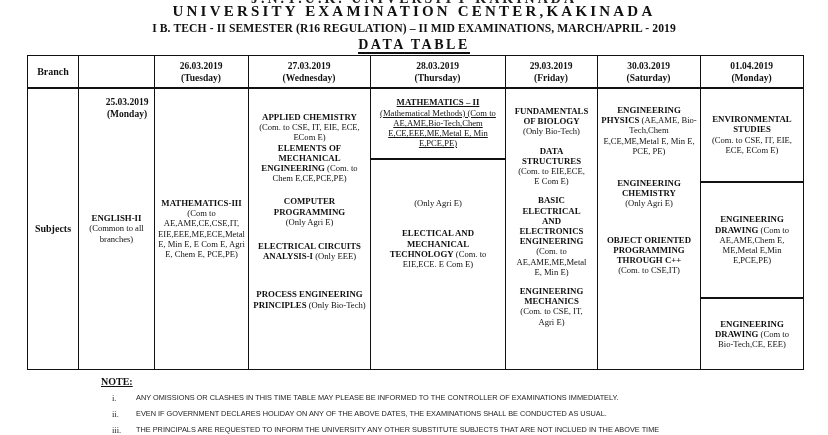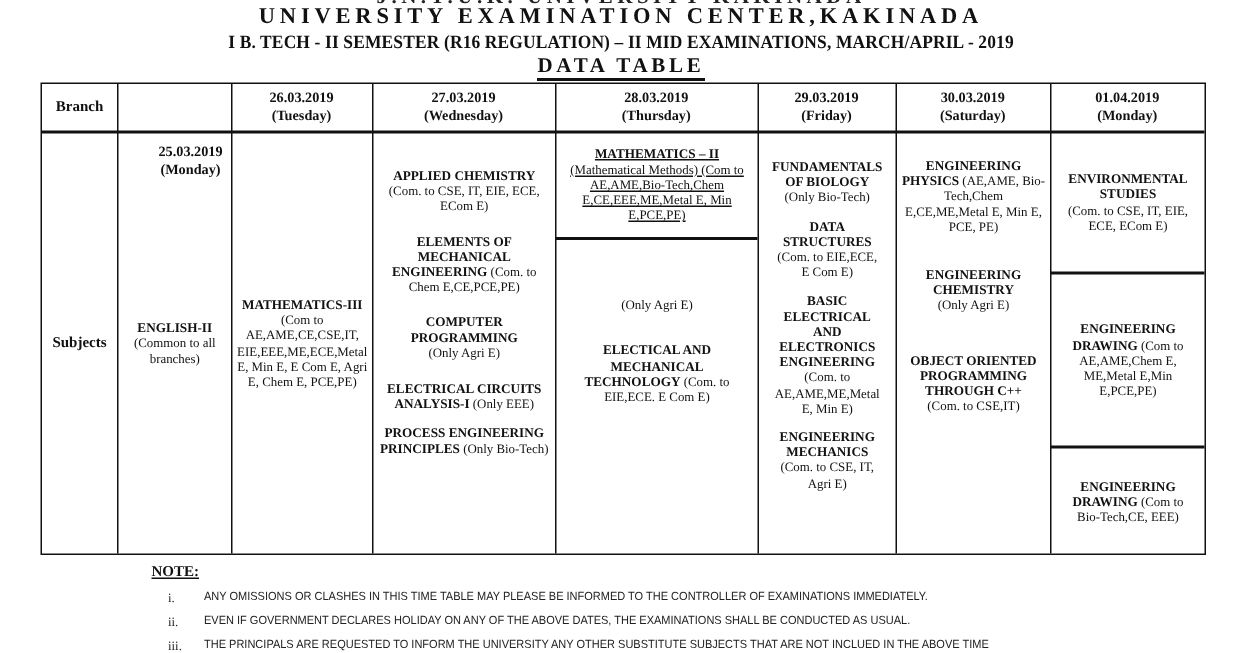--- a/index.html
+++ b/index.html
@@ -85,24 +85,24 @@
     <span>(Common to all branches)</span>
   </div>
 
   <div class="cell subj" style="left:127px; top:32px; width:93px; height:281px; padding:0 4px;">
     <b>MATHEMATICS-III</b>
     <span>(Com to AE,AME,CE,CSE,IT, EIE,EEE,ME,ECE,Metal E, Min E, E Com E, Agri E, Chem E, PCE,PE)</span>
   </div>
 
   <div class="cell subj" style="left:221px; top:32px; width:121px; height:281px; justify-content:flex-start; padding-top:24px;">
     <div><b>APPLIED CHEMISTRY</b><br><span>(Com. to CSE, IT, EIE, ECE, ECom E)</span></div>
-    <div style="margin-top:13px; padding:0 6px;"><b>ELEMENTS OF MECHANICAL ENGINEERING</b> <span>(Com. to Chem E,CE,PCE,PE)</span></div>
+    <div style="padding:0 6px;"><b>ELEMENTS OF MECHANICAL ENGINEERING</b> <span>(Com. to Chem E,CE,PCE,PE)</span></div>
     <div style="margin-top:13px;"><b>COMPUTER PROGRAMMING</b><br><span>(Only Agri E)</span></div>
     <div style="margin-top:14px;"><b>ELECTRICAL CIRCUITS ANALYSIS-I</b> <span>(Only EEE)</span></div>
-    <div style="margin-top:9px;"><b>PROCESS ENGINEERING PRINCIPLES</b> <span>(Only Bio-Tech)</span></div>
+    <div style="margin-top:28px;"><b>PROCESS ENGINEERING PRINCIPLES</b> <span>(Only Bio-Tech)</span></div>
   </div>
 
   <div class="cell subj" style="left:343px; top:32px; width:134px; height:70px; padding:0 6px;text-decoration:underline;">
     <b>MATHEMATICS – II</b>
     <span>(Mathematical Methods) (Com to AE,AME,Bio-Tech,Chem E,CE,EEE,ME,Metal E, Min E,PCE,PE)</span>
   </div>
   <div class="cell subj" style="left:343px; top:104px; width:134px; height:209px; justify-content:flex-start; padding-top:28px;">
     <div><br><span>(Only Agri E)</span></div>
     <div style="margin-top:20px; padding:0 6px;"><b>ELECTICAL AND MECHANICAL TECHNOLOGY</b> <span>(Com. to EIE,ECE. E Com E)</span></div>
   </div>

